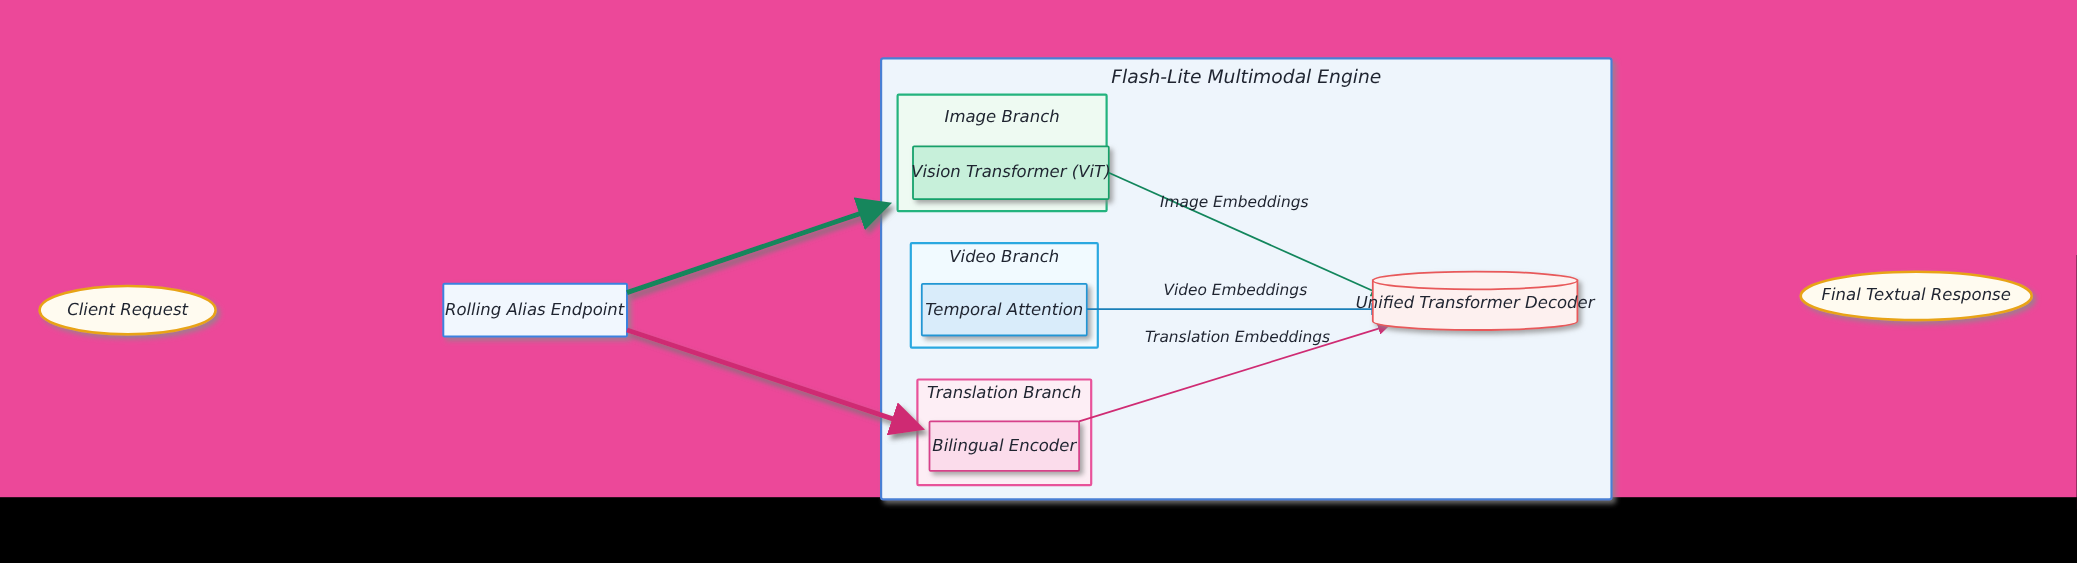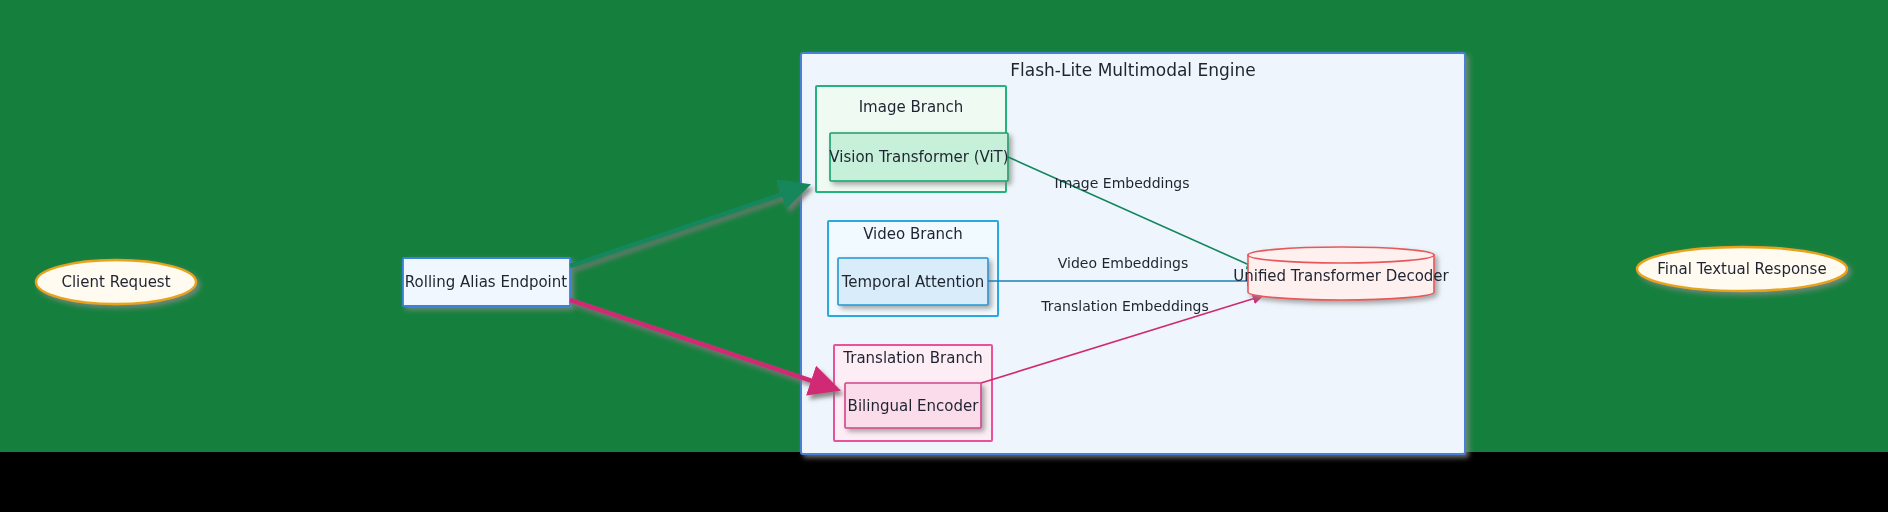--- a/index.html
+++ b/index.html
@@ -10,21 +10,22 @@
   body {
     width: 1888px;
     height: 512px;
     overflow: hidden;
     font-family: "DejaVu Sans", "Liberation Sans", sans-serif;
   }
   #canvas {
     position: relative;
     width: 1888px;
     height: 452px;
-    background: #15803d;
+    background: #ec4899;
+    font-style: italic;
   }
   svg#diagram {
     position: absolute;
     left: 0;
     top: 0;
     width: 1888px;
     height: 512px;
     display: block;
   }
   .node-label {

